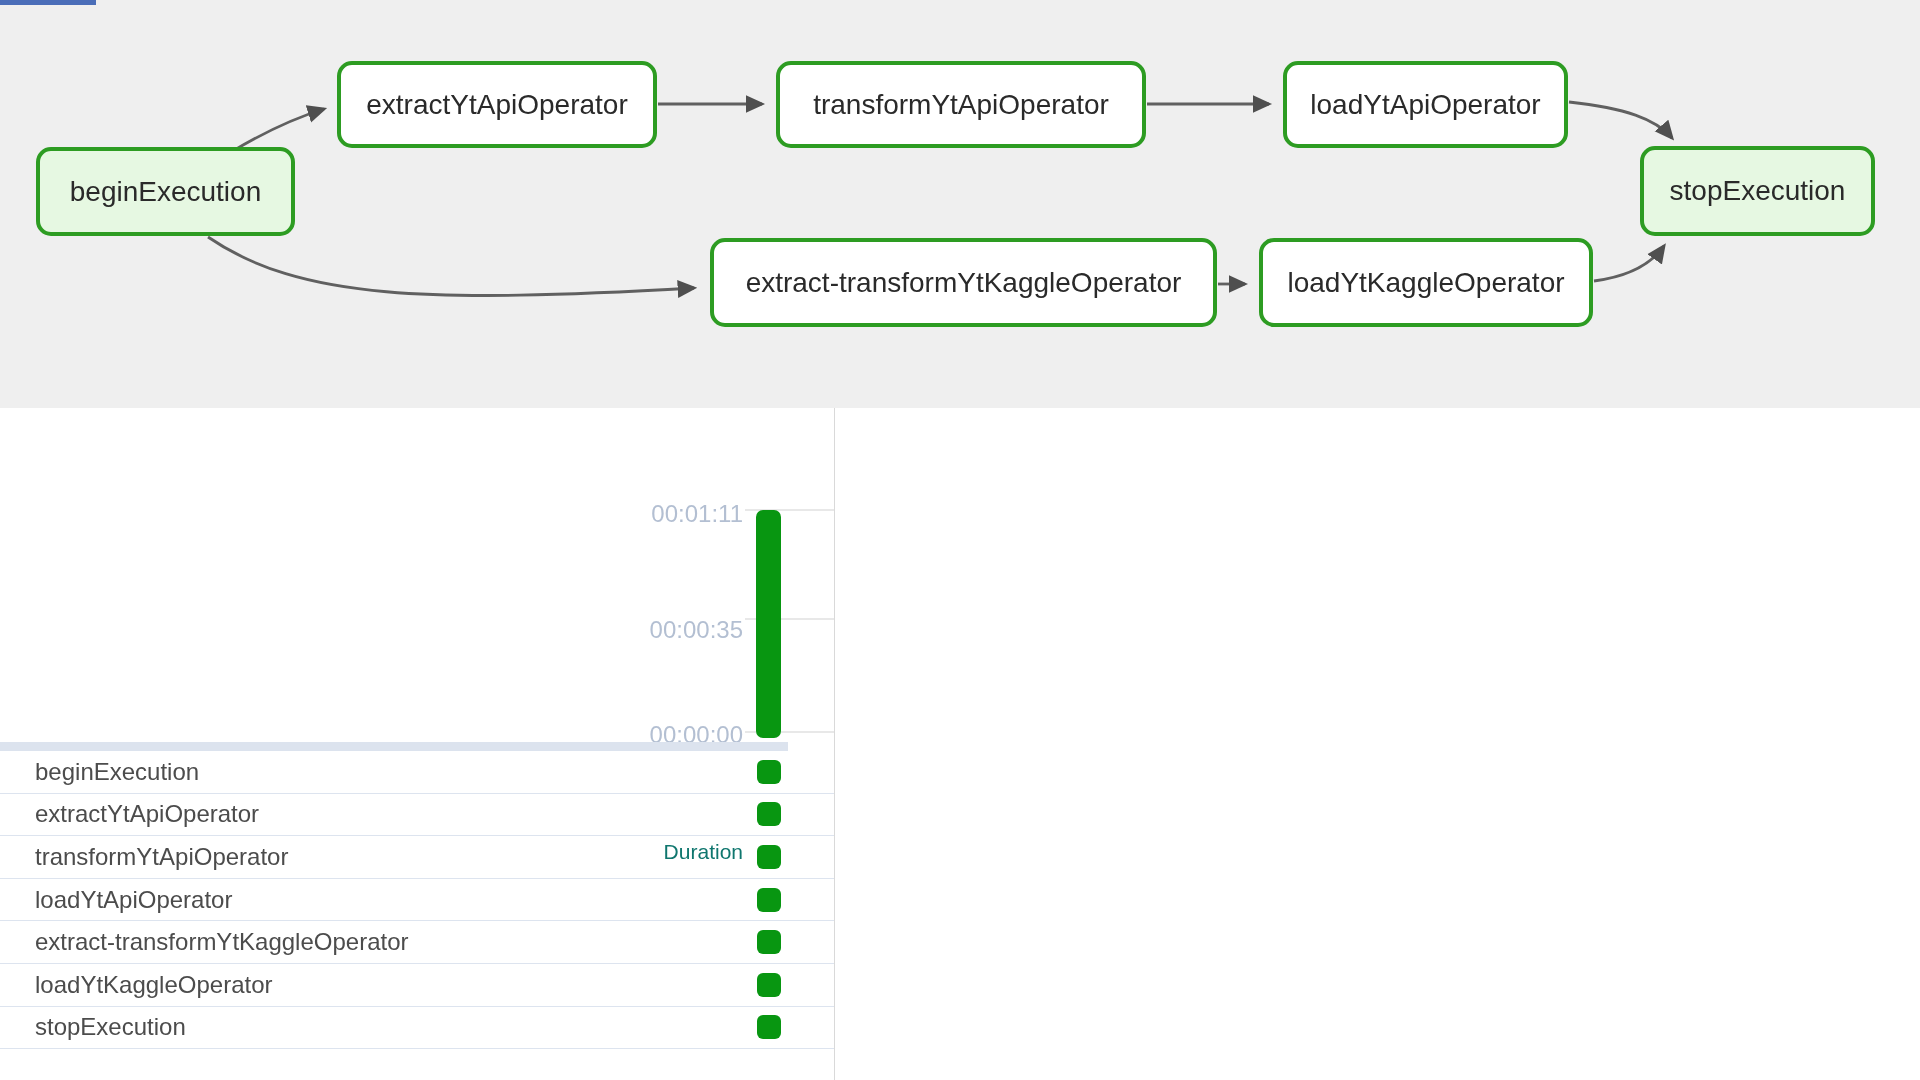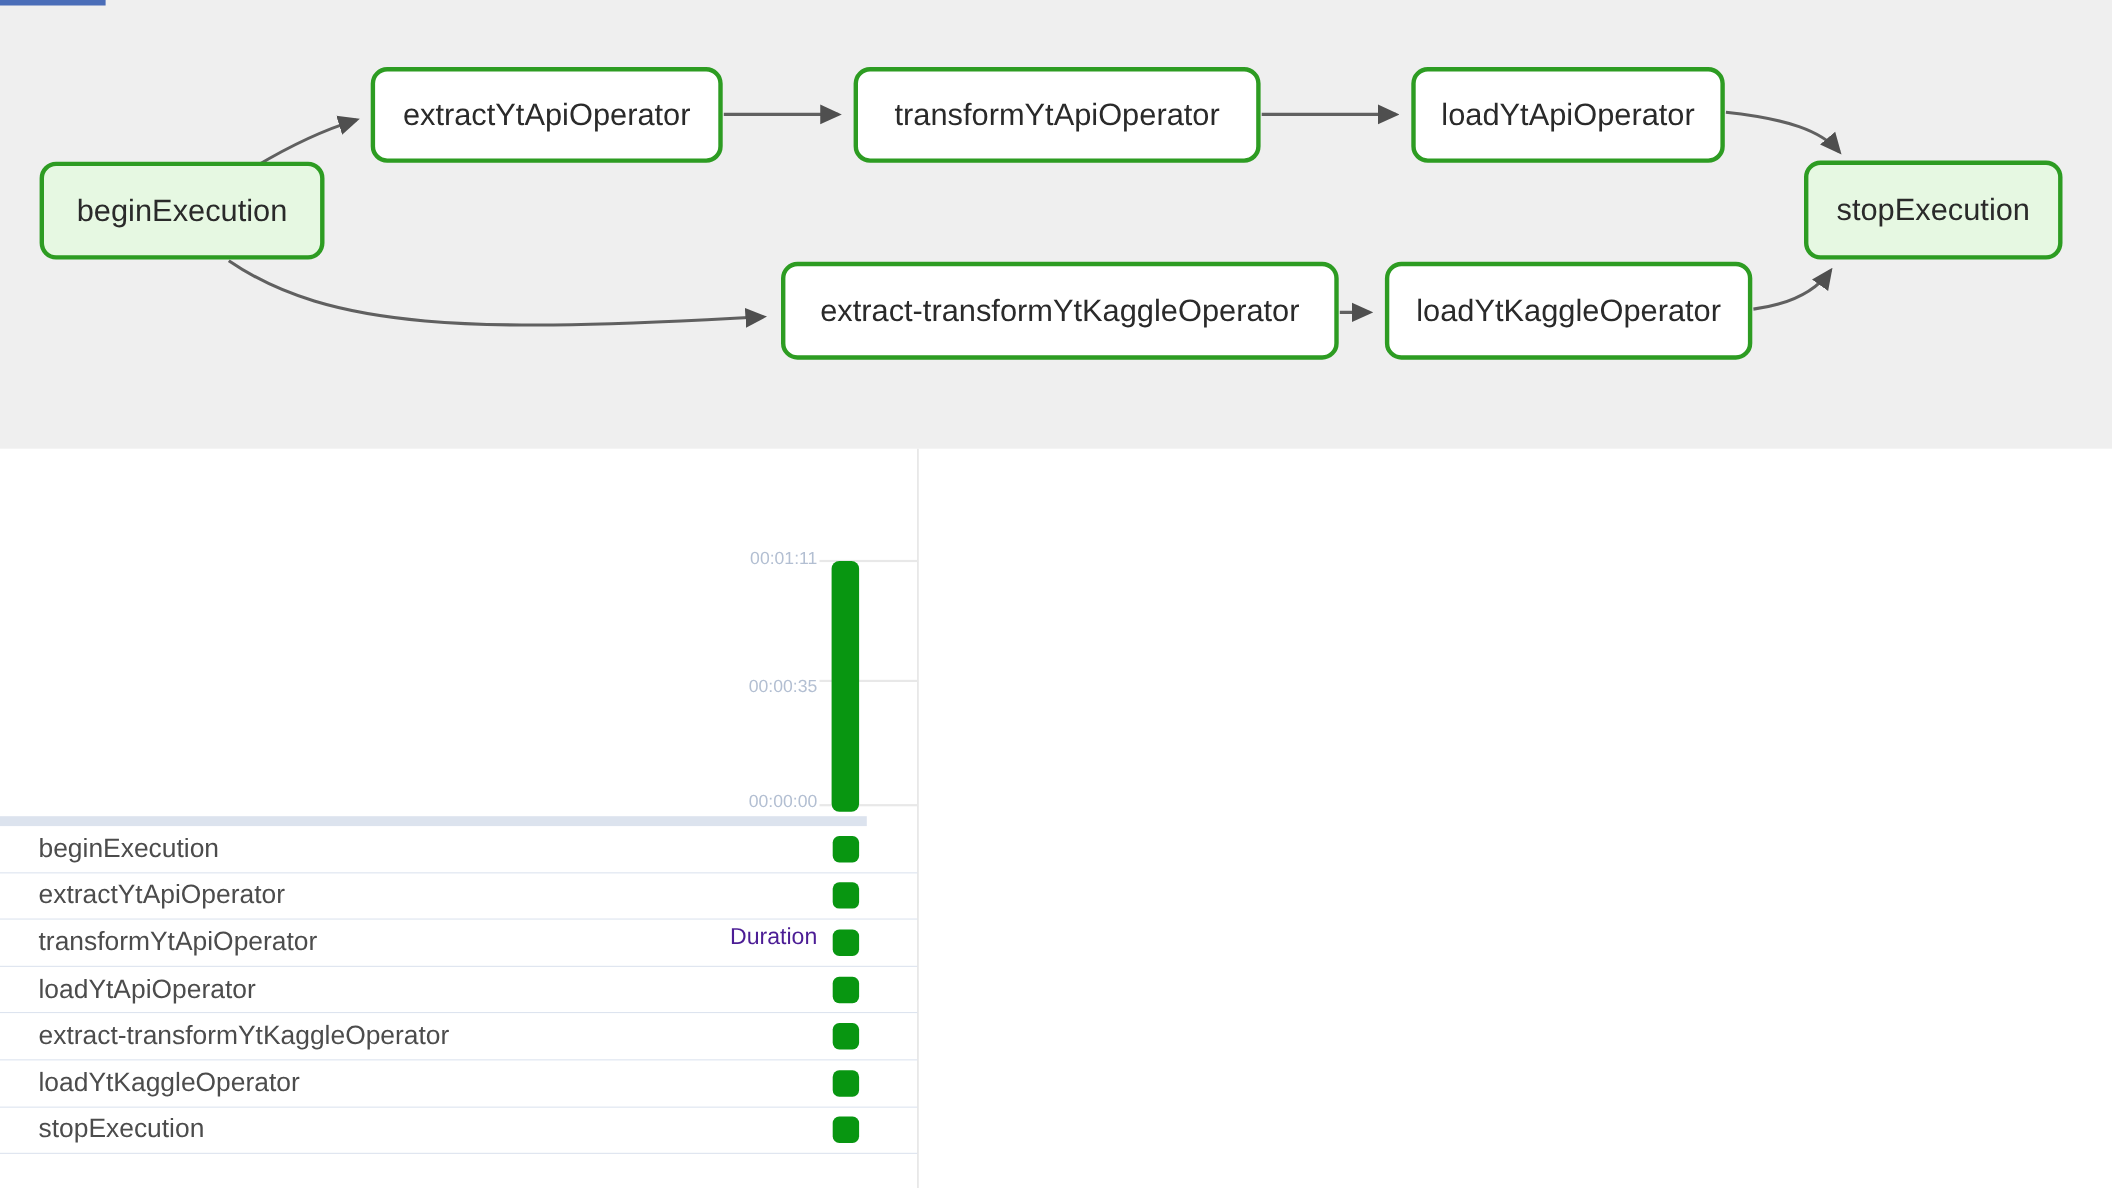--- a/index.html
+++ b/index.html
@@ -11,22 +11,22 @@
   #edge-svg{position:absolute;left:0;top:0;width:1920px;height:408px;}
   .dag-node{position:absolute;display:flex;align-items:center;justify-content:center;
     border:4px solid #2d9c22;border-radius:15px;background:#ffffff;box-sizing:border-box;
     font-size:28px;color:#2a2a2a;white-space:nowrap;cursor:pointer;}
   .dag-node.boundary{background:#e6f8e2;}
 
   
   #duration-panel{position:absolute;left:0;top:408px;width:1920px;height:672px;background:#ffffff;}
   #panel-divider{position:absolute;left:834px;top:0;width:1px;height:672px;background:#d9d9d9;}
   #duration-title{position:absolute;left:613px;top:432px;width:130px;text-align:right;
-    font-size:21px;color:#4c1d95;}
-  .axis-tick{position:absolute;left:593px;width:150px;text-align:right;font-size:16px;color:#b3bfd2;}
+    font-size:21px;color:#0f766e;}
+  .axis-tick{position:absolute;left:593px;width:150px;text-align:right;font-size:24px;color:#b3bfd2;}
   .gridline{position:absolute;left:745px;width:89px;height:2px;background:#e8e8e8;}
   #duration-bar{position:absolute;left:756px;top:102px;width:25px;height:228px;background:#089611;
     border-radius:7px;cursor:pointer;}
   #header-band{position:absolute;left:0;top:334px;width:788px;height:9px;background:#dce3ee;}
   #task-rows{position:absolute;left:0;top:343px;width:834px;}
   .task-row{position:relative;height:42.6px;border-bottom:1px solid #dde4ef;box-sizing:border-box;}
   .task-label{position:absolute;left:35px;top:50%;transform:translateY(-50%);
     font-size:24px;color:#4c4c4c;white-space:nowrap;cursor:pointer;}
   .status-square{position:absolute;left:757px;top:50%;transform:translateY(-50%);
     width:24px;height:24px;border-radius:6px;background:#089611;cursor:pointer;}

